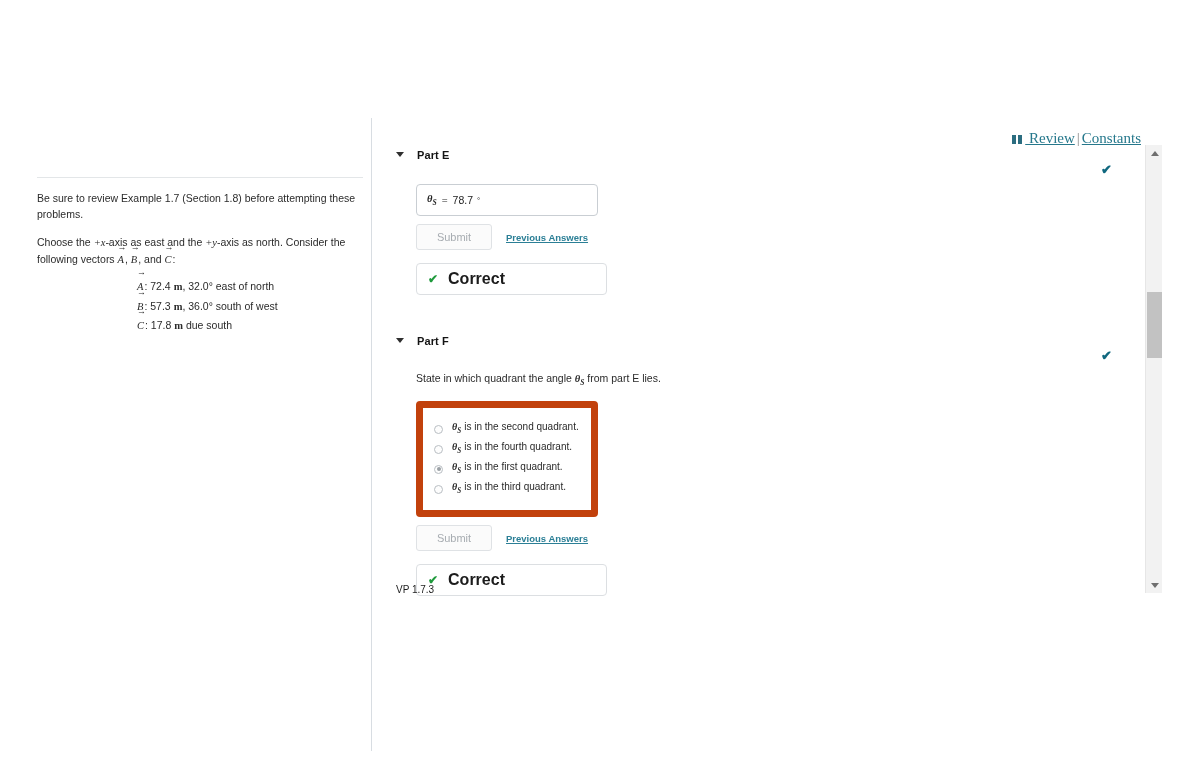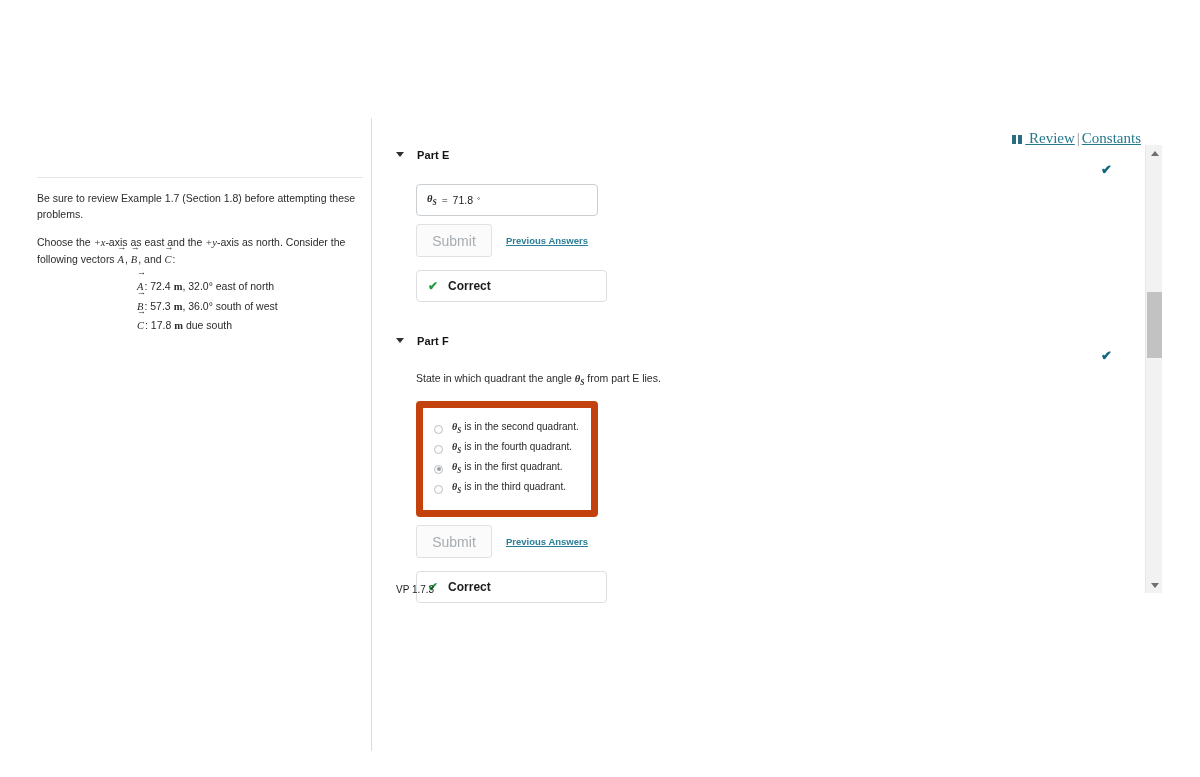--- a/index.html
+++ b/index.html
@@ -239,26 +239,26 @@
 
   
   .submit-row {
     display: flex;
     align-items: center;
     margin-top: 8px;
   }
   .submit-btn {
     box-sizing: border-box;
     width: 76px;
-    height: 33px;
+    height: 26px;
     border: 1px solid #dfe2e5;
     border-radius: 3px;
     background: #fbfbfb;
     color: #a7acb1;
-    font-size: 14px;
+    font-size: 11px;
     font-family: "Liberation Sans", sans-serif;
     display: flex;
     align-items: center;
     justify-content: center;
   }
   .prev-answers {
     margin-left: 14px;
     font-size: 9.5px;
     font-weight: bold;
     color: #2b7f96;
@@ -280,21 +280,21 @@
     margin-top: 13px;
   }
   .correct-check {
     color: #1f9a3c;
     font-size: 12px;
     font-weight: bold;
     margin-right: 10px;
     line-height: 1;
   }
   .correct-text {
-    font-size: 12px;
+    font-size: 16px;
     font-weight: bold;
     color: #1c1c1c;
   }
 
   
   .vp-tag {
     position: absolute;
     left: 24px;
     font-size: 10px;
     font-weight: normal;
@@ -375,21 +375,21 @@
   <div class="part-header" style="top:31px;">
     <span class="caret"></span><span>Part E</span>
   </div>
   <div class="part-check" style="top:45px;">✔</div>
 
   <div class="part-body" style="top:66px;">
 
     <div class="answer-box">
       <span class="theta-s"><span>θ</span><sub>S</sub></span>
       <span class="eq">=</span>
-      <span class="val">71.8</span>
+      <span class="val">78.7</span>
       <span class="deg">°</span>
     </div>
 
     <div class="submit-row">
       <div class="submit-btn">Submit</div>
       <div class="prev-answers">Previous Answers</div>
     </div>
 
     <div class="correct-banner">
       <span class="correct-check">✔</span>

